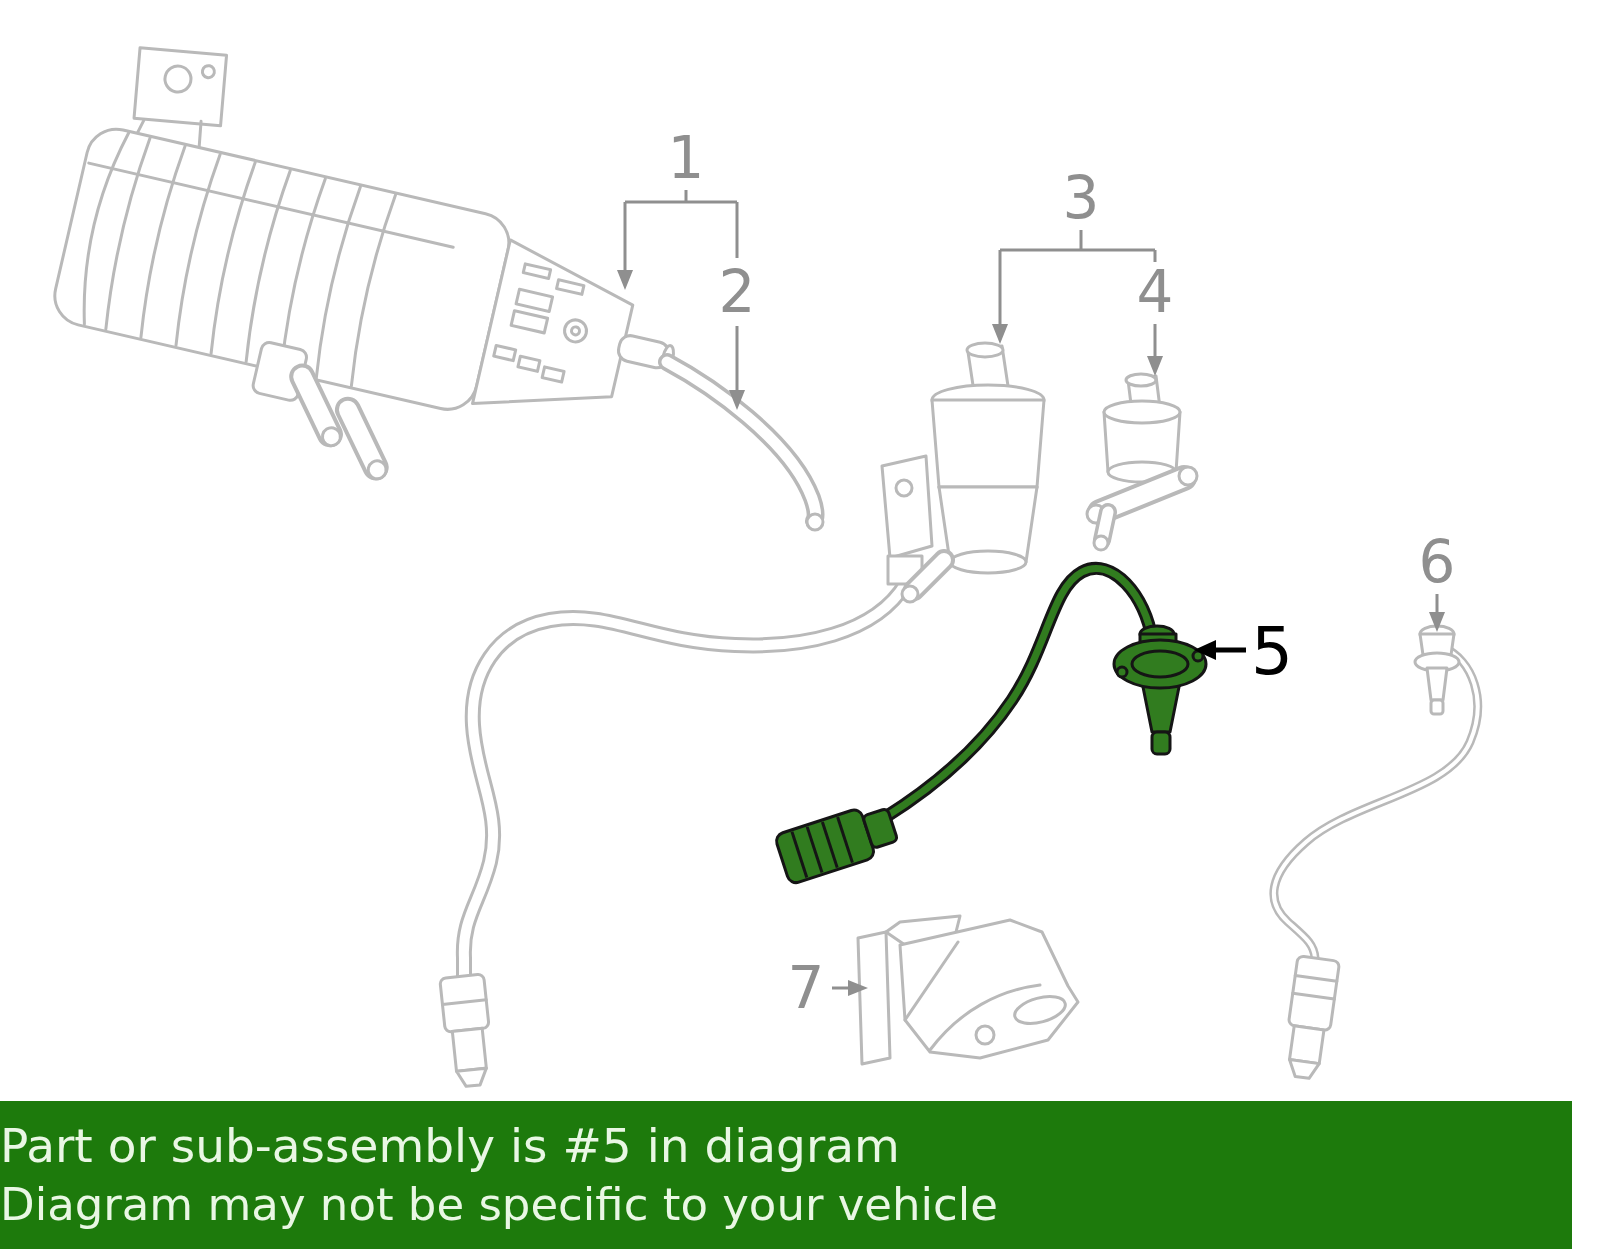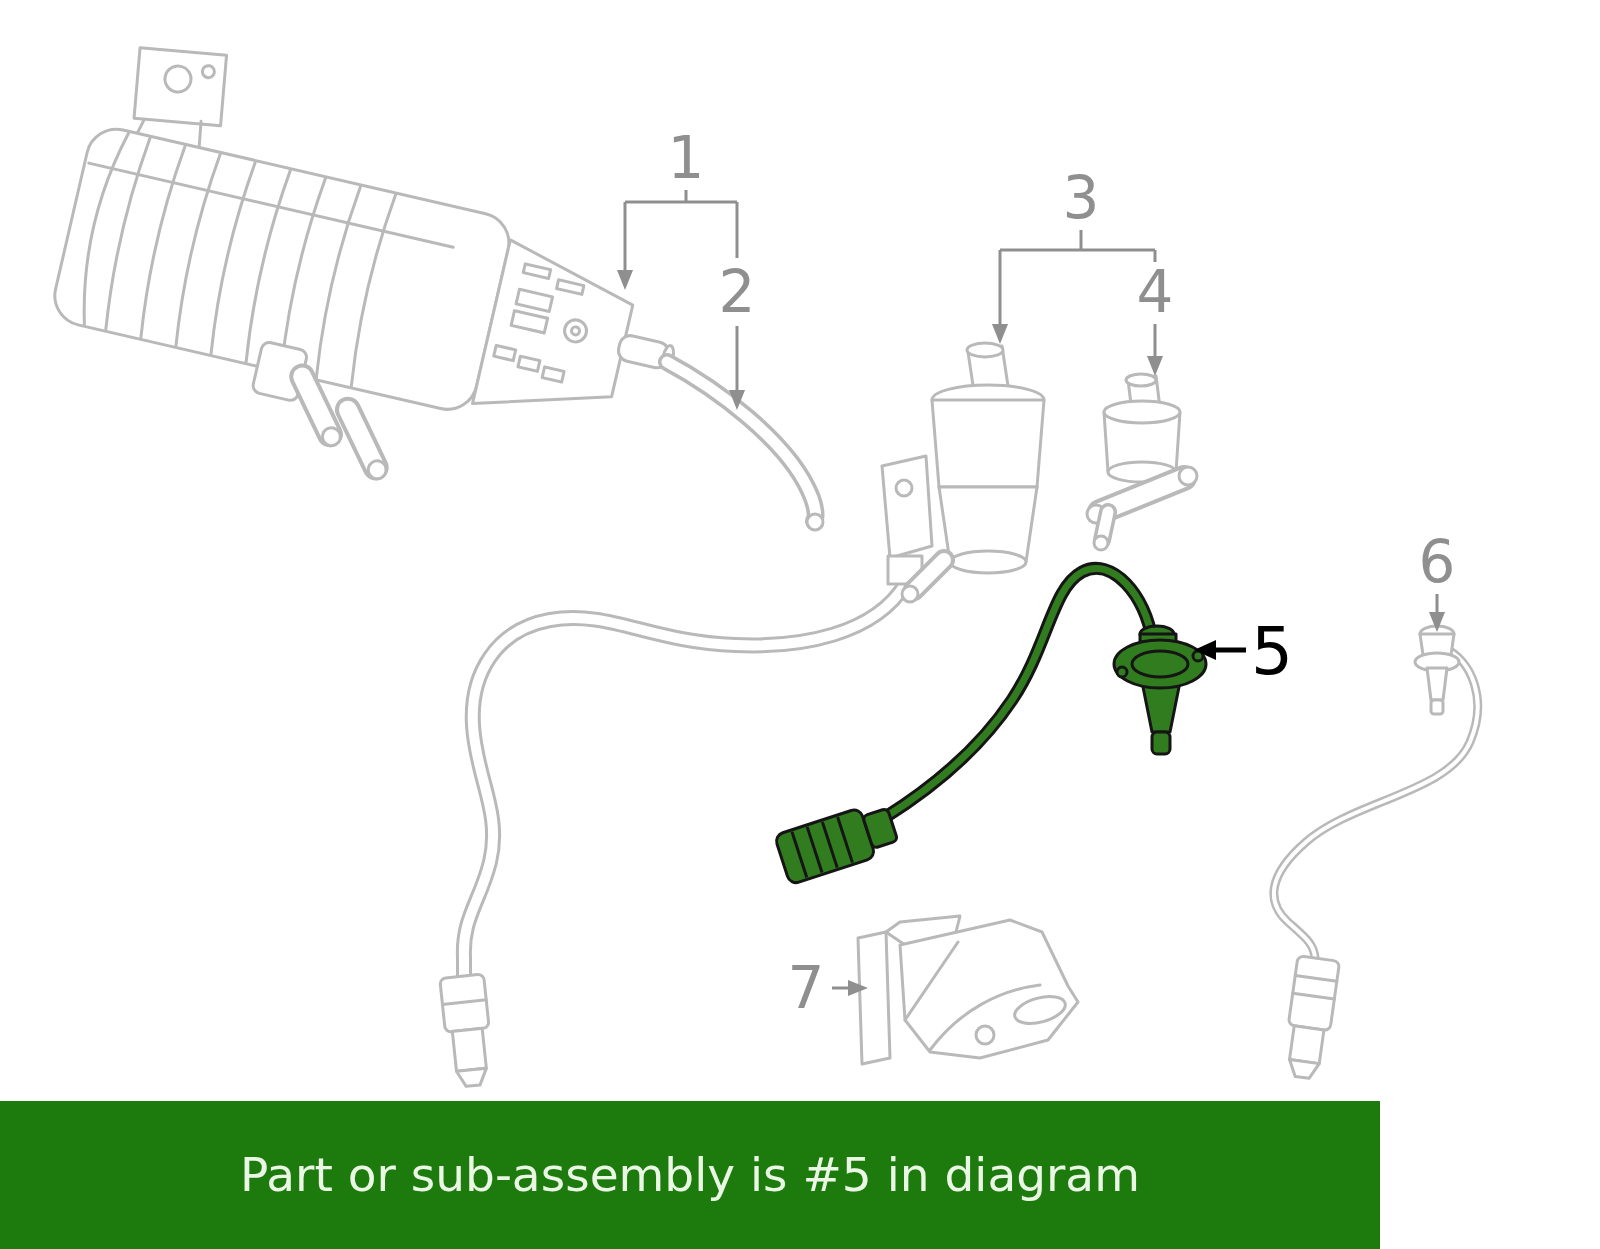--- a/index.html
+++ b/index.html
@@ -30,22 +30,22 @@
   
   .co{fill:var(--callout);font-size:58px;text-anchor:middle;font-family:"DejaVu Sans",sans-serif;}
   .co-line{fill:none;stroke:var(--callout);stroke-width:3;}
   .co-head{fill:var(--callout);stroke:none;}
   .hl-label{fill:#000;font-size:66px;text-anchor:middle;font-family:"DejaVu Sans",sans-serif;}
   .hl-arrow{fill:none;stroke:#000;stroke-width:5;}
   .hl-head{fill:#000;}
 
   
   .banner{
-    position:absolute;left:0;bottom:0;width:1380px;height:148px;
-    display:flex;flex-direction:column;align-items:center;justify-content:center;
+    position:absolute;left:0;bottom:0;width:1572px;height:148px;
+    display:flex;flex-direction:column;align-items:flex-start;justify-content:center;
     text-align:center;line-height:1.28;
   }
   .banner .l1{font-size:47px;}
   .banner .l2{font-size:45px;}
 </style>
 </head>
 <body>
 
 <div class="stage">
   <div class="diagram-wrap">
@@ -222,14 +222,15 @@
 
         <path class="hl-arrow" d="M 1214 650 H 1246"></path>
         <polygon class="hl-head" points="1216,640 1216,660 1194,650"></polygon>
         <text class="hl-label" x="1272" y="674">5</text>
       </g>
     </svg>
   </div>
 
   <div class="banner" style="background: rgb(29, 122, 12); color: rgb(233, 247, 228);">
     <div class="l1">Part or sub-assembly is #5 in diagram</div>
+    <div class="l2">Diagram may not be specific to your vehicle</div>
   </div>
 </div>
 
 </body></html>

